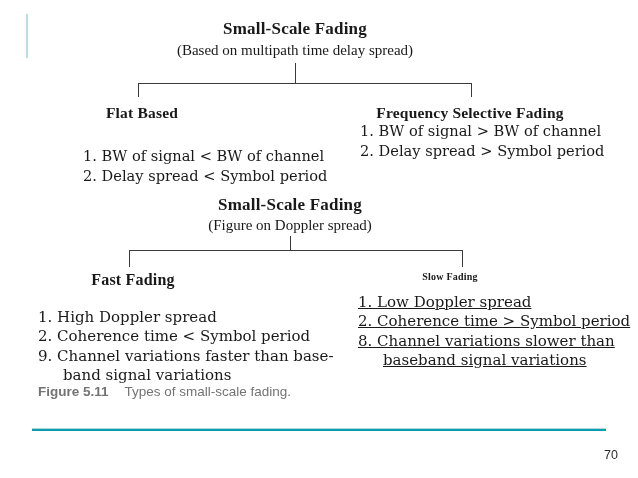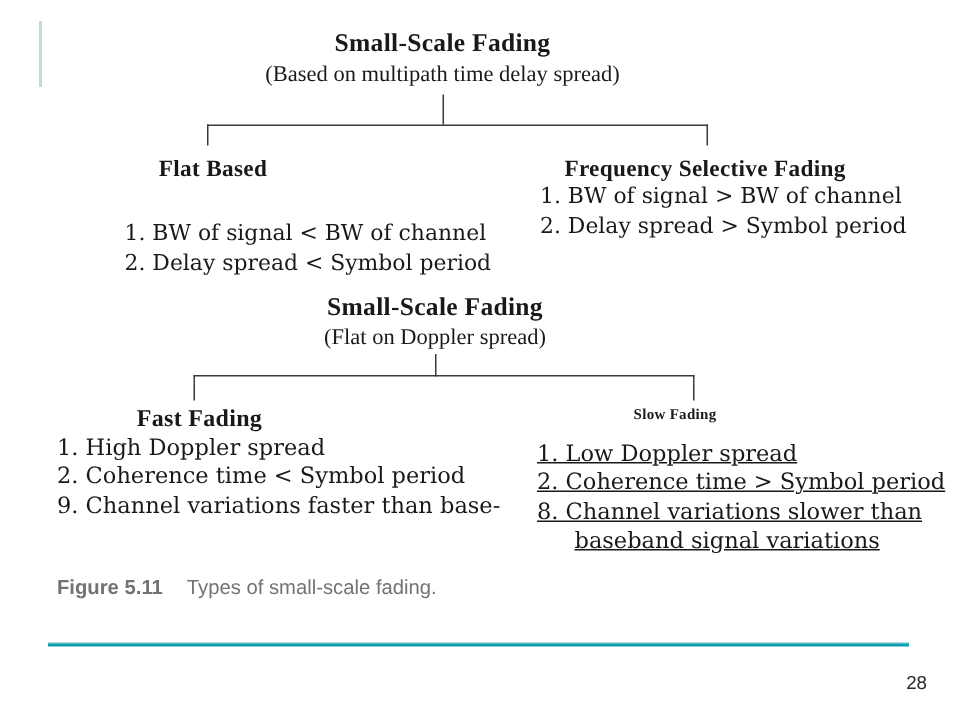--- a/index.html
+++ b/index.html
@@ -60,43 +60,44 @@
     <div>2. Delay spread &lt; Symbol period</div>
   </div>
 
   <div class="t-center branch-heading" style="left:355px;top:104px;width:230px;">Frequency Selective Fading</div>
   <div class="branch-list" style="left:360px;top:121px;">
     <div>1. BW of signal &gt; BW of channel</div>
     <div>2. Delay spread &gt; Symbol period</div>
   </div>
 
   <div class="t-center tree-title" style="left:90px;top:195px;width:400px;">Small-Scale Fading</div>
-  <div class="t-center tree-subtitle" style="left:90px;top:217px;width:400px;">(Flat on Doppler spread)</div>
+  <div class="t-center tree-subtitle" style="left:90px;top:217px;width:400px;">(Figure on Doppler spread)</div>
 
   <div class="cline v" style="left:290px;top:236px;height:15px;"></div>
   <div class="cline h" style="left:129px;top:250px;width:334px;"></div>
   <div class="cline v" style="left:129px;top:250px;height:17px;"></div>
   <div class="cline v" style="left:462px;top:250px;height:17px;"></div>
 
   <div class="t-center branch-heading" style="left:33px;top:271px;width:200px;font-size:16px;">Fast Fading</div>
-  <div class="branch-list2" style="left:38px;top:289px;">
+  <div class="branch-list2" style="left:38px;top:308px;">
     <div>1. High Doppler spread</div>
     <div>2. Coherence time &lt; Symbol period</div>
     <div>9. Channel variations faster than base-</div>
+    <div class="cont">band signal variations</div>
   </div>
 
   <div class="t-center branch-heading" style="left:350px;top:271px;width:200px;font-size:10px;">Slow Fading</div>
   <div class="branch-list2" style="left:358px;top:293px;text-decoration:underline;">
     <div>1. Low Doppler spread</div>
     <div>2. Coherence time &gt; Symbol period</div>
     <div>8. Channel variations slower than</div>
     <div class="cont">baseband signal variations</div>
   </div>
 
   <div class="caption">
     <span class="cap-label">Figure 5.11</span><span>Types of small-scale fading.</span>
   </div>
 
   <div class="rule" style="background-color: rgb(13, 156, 171);"></div>
 
-  <div class="pagenum">28</div>
+  <div class="pagenum">70</div>
 
 </div>
 
 </body></html>

